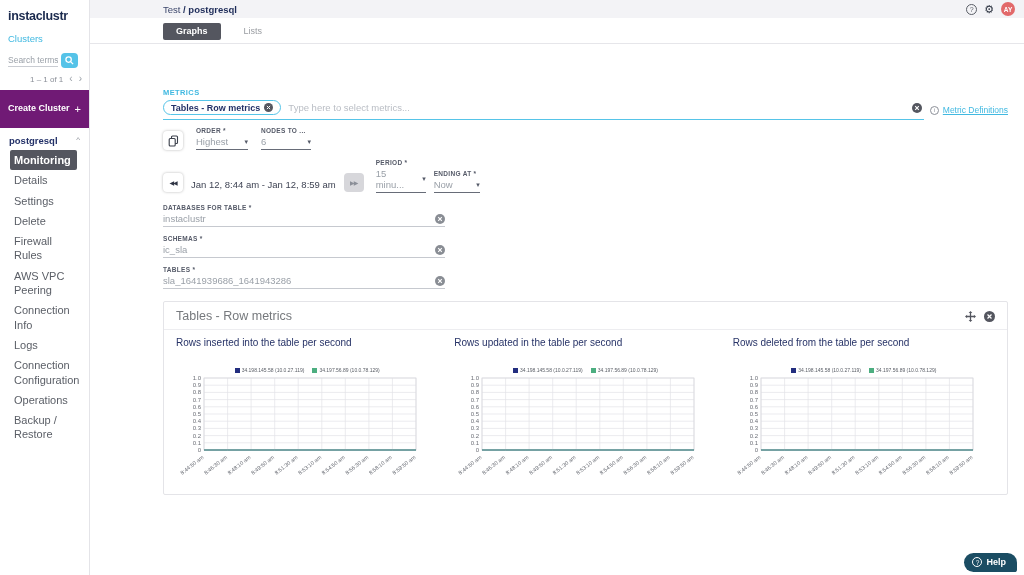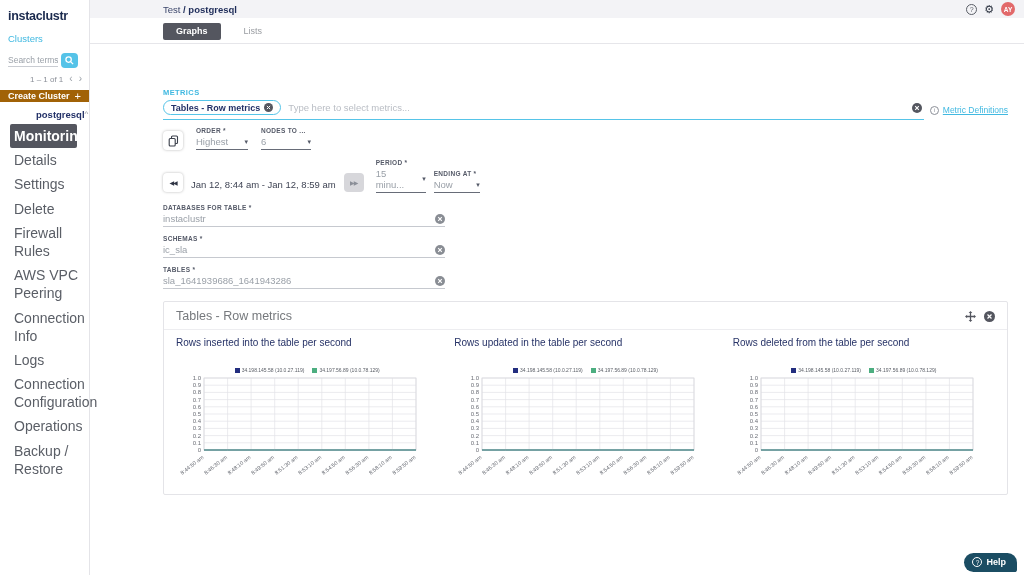--- a/index.html
+++ b/index.html
@@ -9,27 +9,27 @@
   
   .sidebar { width:90px; min-width:90px; border-right:1px solid #e4e4e8; background:#fff; display:flex; flex-direction:column; }
   .logo { padding:9px 8px 5px; font-size:12.5px; font-weight:bold; color:#1b2a4e; letter-spacing:-0.3px; }
   .clusters { color:#41b9e1; font-size:9.5px; padding:5px 8px 7px; }
   .search-row { display:flex; align-items:center; gap:3px; padding:2px 5px 2px 8px; }
   .search-row input { width:50px; border:none; border-bottom:1px solid #c9ccd2; font-size:8.5px; color:#6b7077; padding:1px 0; outline:none; background:transparent; }
   .search-row input::placeholder { color:#9aa0a8; }
   .search-btn { width:17px; height:15px; background:#55c3e8; border:none; border-radius:4px; display:flex; align-items:center; justify-content:center; cursor:pointer; }
   .pagination { font-size:8px; color:#8b8f98; display:flex; justify-content:flex-end; align-items:center; gap:6px; padding:4px 7px 6px; }
   .pg-arrow { color:#9aa0a8; font-size:10px; line-height:1; cursor:pointer; }
-  .create-btn { background:#a16207; color:#fff; font-size:9px; font-weight:bold; display:flex; justify-content:space-between; align-items:center; padding:0 8px; border:none; width:100%; cursor:pointer; }
+  .create-btn { background:#701a75; color:#fff; font-size:9px; font-weight:bold; display:flex; justify-content:space-between; align-items:flex-start; padding:13px 8px; border:none; width:100%; cursor:pointer; }
   .create-plus { font-size:11px; font-weight:normal; }
-  .cluster-row { display:flex; justify-content:space-between; align-items:flex-start; padding:7px 9px 4px;margin-left:27px; }
+  .cluster-row { display:flex; justify-content:space-between; align-items:flex-start; padding:7px 9px 4px; }
   .cluster-name { color:#233168; font-weight:bold; font-size:9.5px; }
   .collapse { color:#8b8f98; font-size:8px; }
   .menu { list-style:none; }
-  .menu li { padding:3px 8px 3px 14px; color:#5a5e66; font-size:14px; line-height:1.3; cursor:pointer; }
+  .menu li { padding:3px 8px 3px 14px; color:#5a5e66; font-size:11px; line-height:1.3; cursor:pointer; }
   .menu li.active { background:#54565f; color:#fff; font-weight:bold; margin:0 12px 0 10px; padding:3px 4px; border-radius:2px; }
 
   
   .main { flex:1; display:flex; flex-direction:column; position:relative; }
   .topbar { height:18px; background:#f3f3f6; display:flex; align-items:center; justify-content:space-between; padding:0 9px 0 73px; }
   .breadcrumb { font-size:9.5px; color:#3c466b; }
   .breadcrumb b { color:#1f2d5a; }
   .top-icons { display:flex; align-items:center; gap:7px; }
   .qcircle { width:11px; height:11px; border:1px solid #5a5e66; border-radius:50%; font-size:7px; color:#5a5e66; display:flex; align-items:center; justify-content:center; cursor:pointer; }
   .gear { font-size:11px; color:#2c3340; cursor:pointer; line-height:1; }

